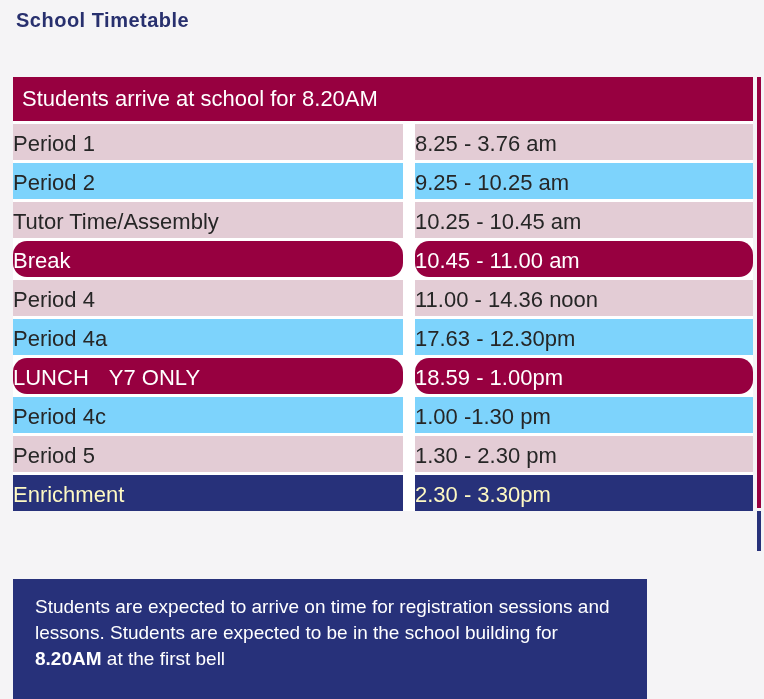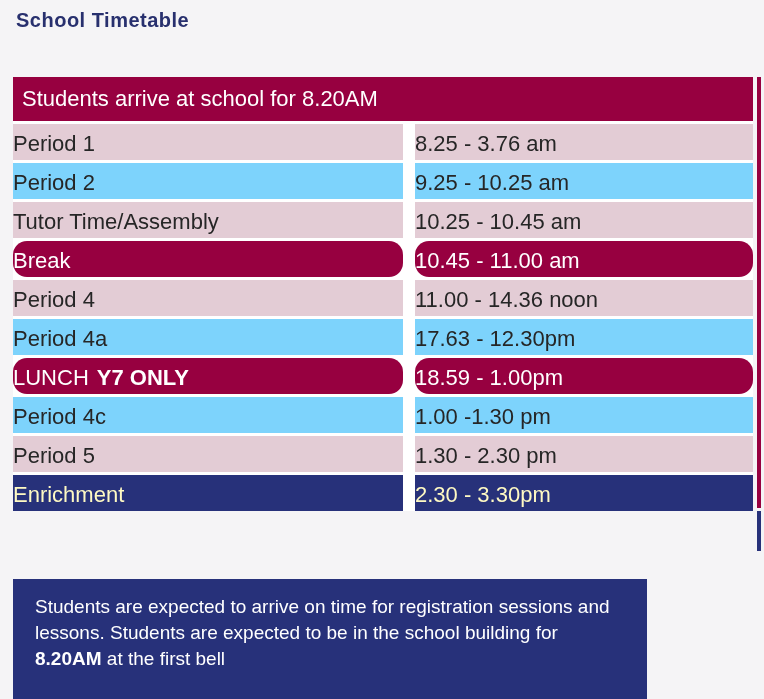--- a/index.html
+++ b/index.html
@@ -43,21 +43,21 @@
     font-size: 22px;
     padding-left: 0;
     color: #262626;
     white-space: nowrap;
     overflow: hidden;
   }
   .row-dark  .cell { background: #e3ccd5; }
   .row-light .cell { background: #7dd3fc; }
   .row-maroon .cell { background: #970040; color: #ffffff; border-radius: 14px; }
   .row-navy   .cell { background: #27317a; color: #fef9c3; }
-  .cell .bold-part { font-weight: bold; margin-left: 8px; }
+  .cell .bold-part { font-weight: normal; margin-left: 20px; }
   .accent-stripe-maroon {
     position: absolute;
     left: 757px; top: 77px;
     width: 4px; height: 431px;
     background: #970040;
   }
   .accent-stripe-navy {
     position: absolute;
     left: 757px; top: 511px;
     width: 4px; height: 40px;

